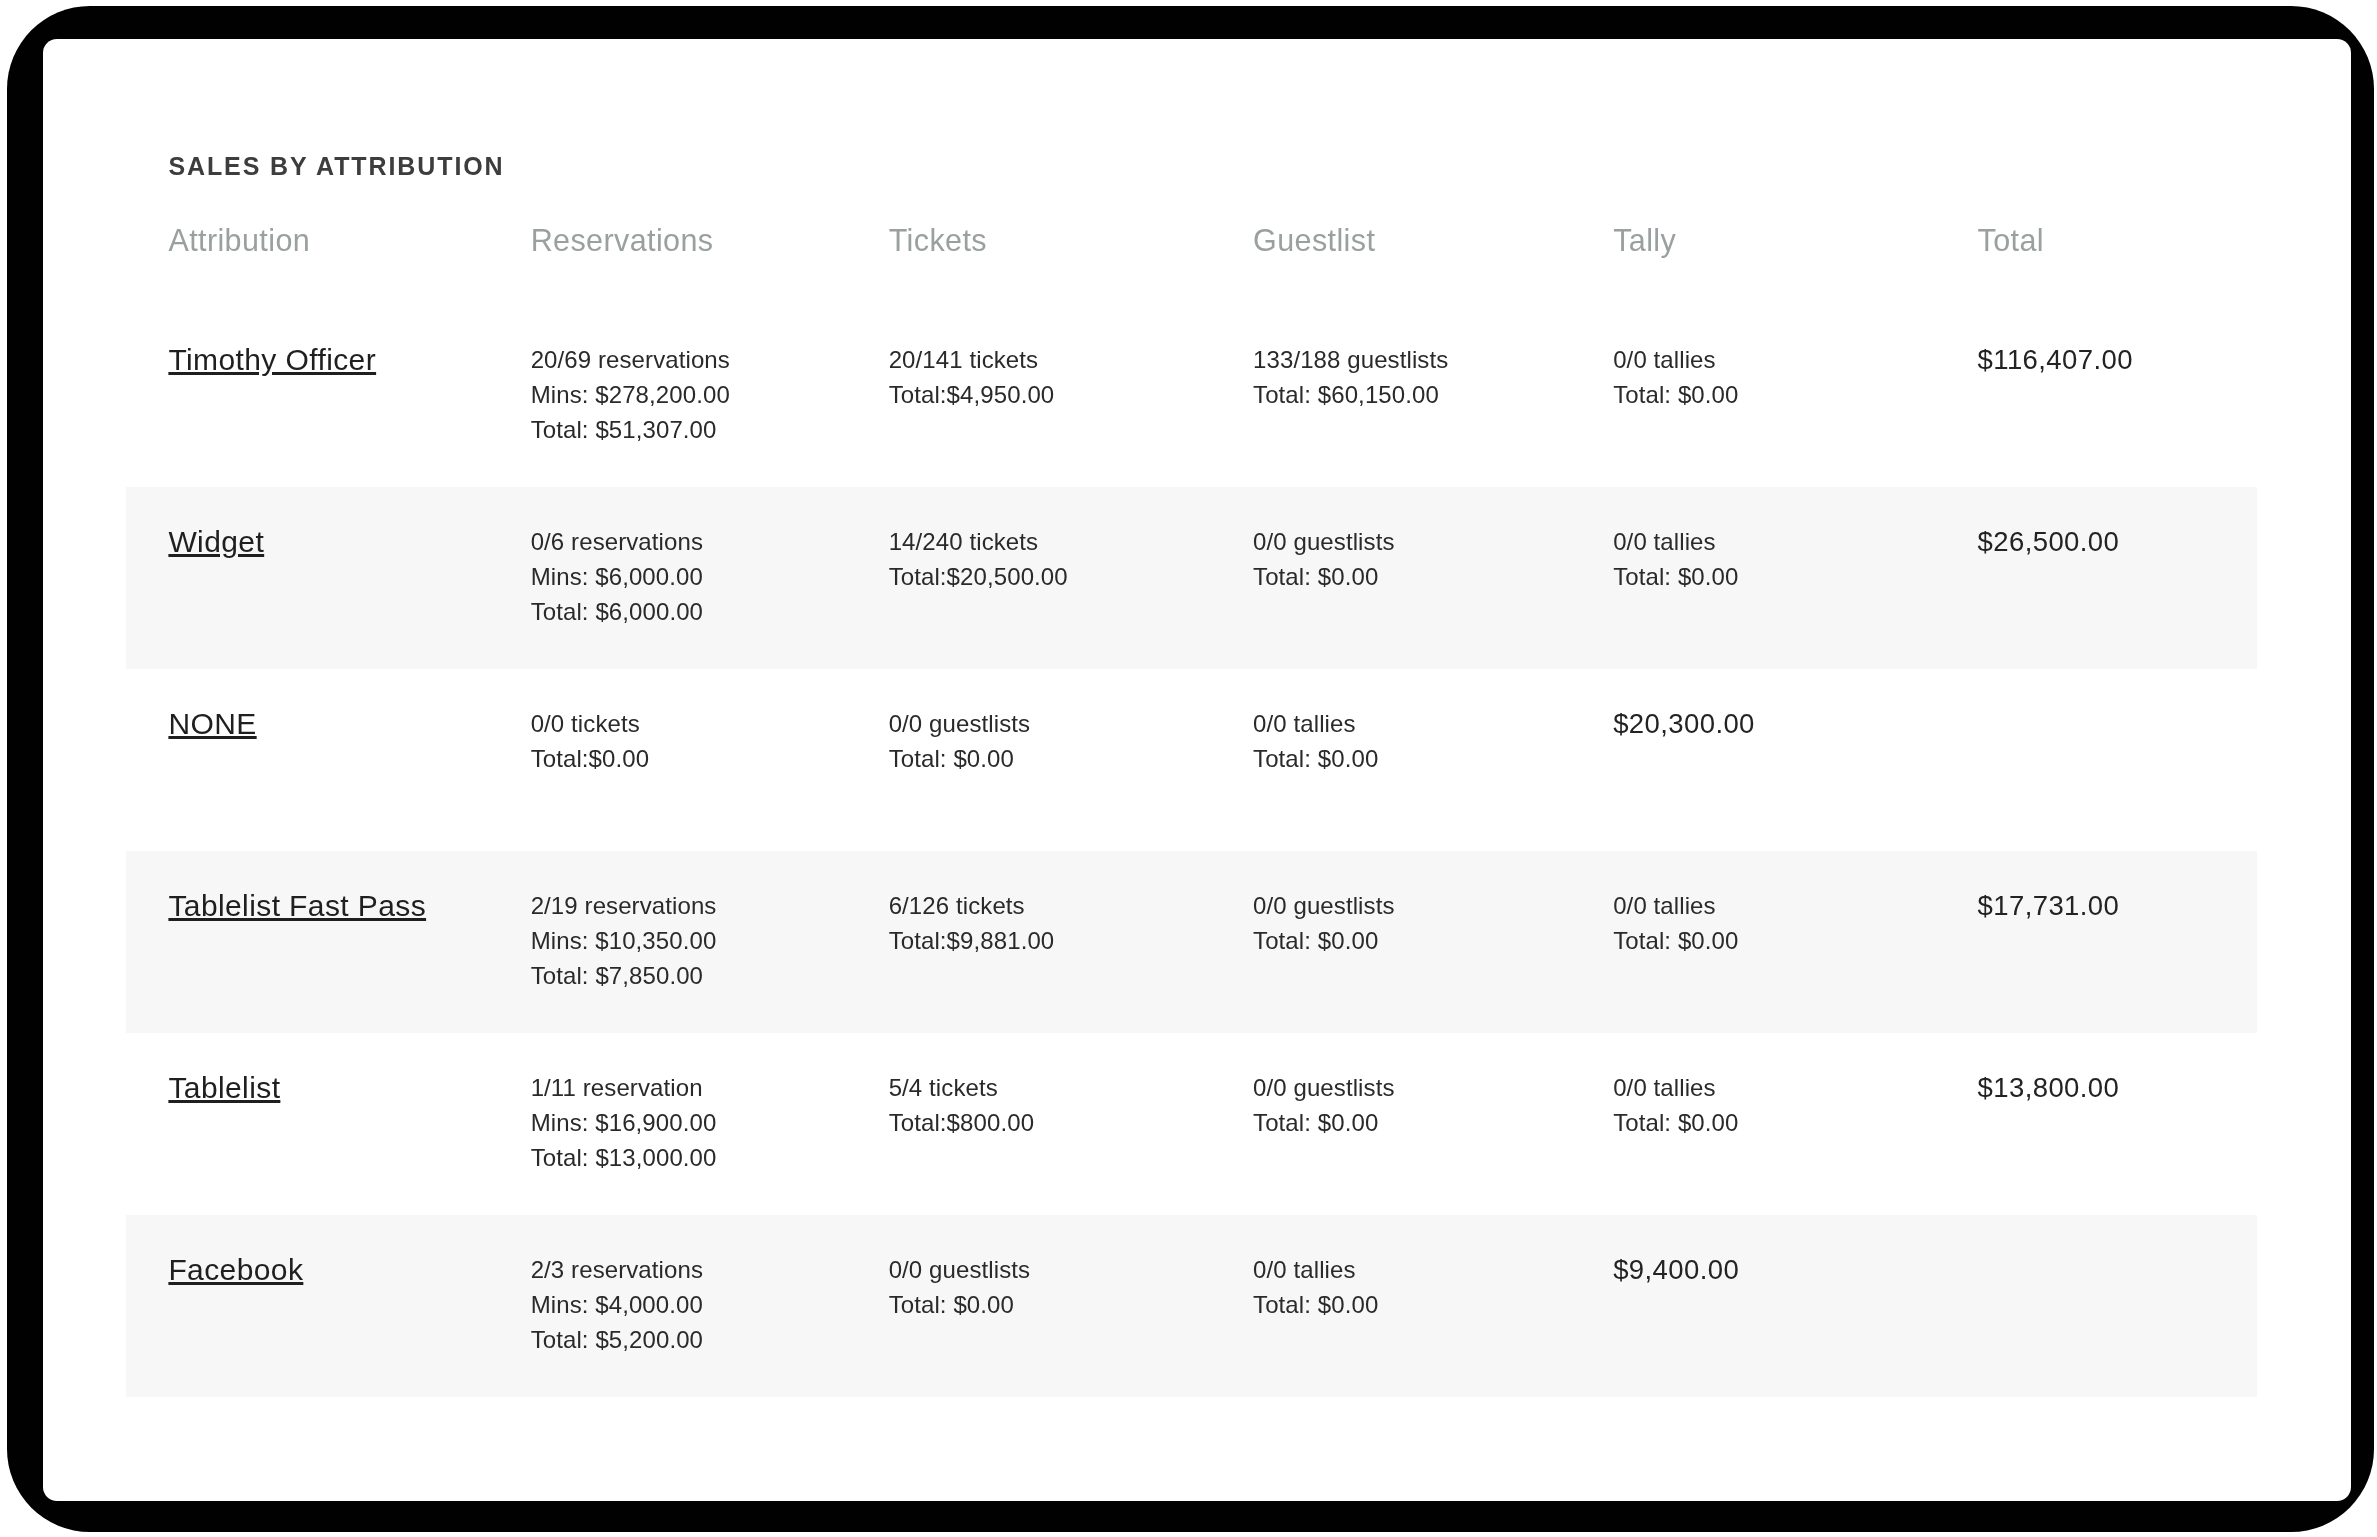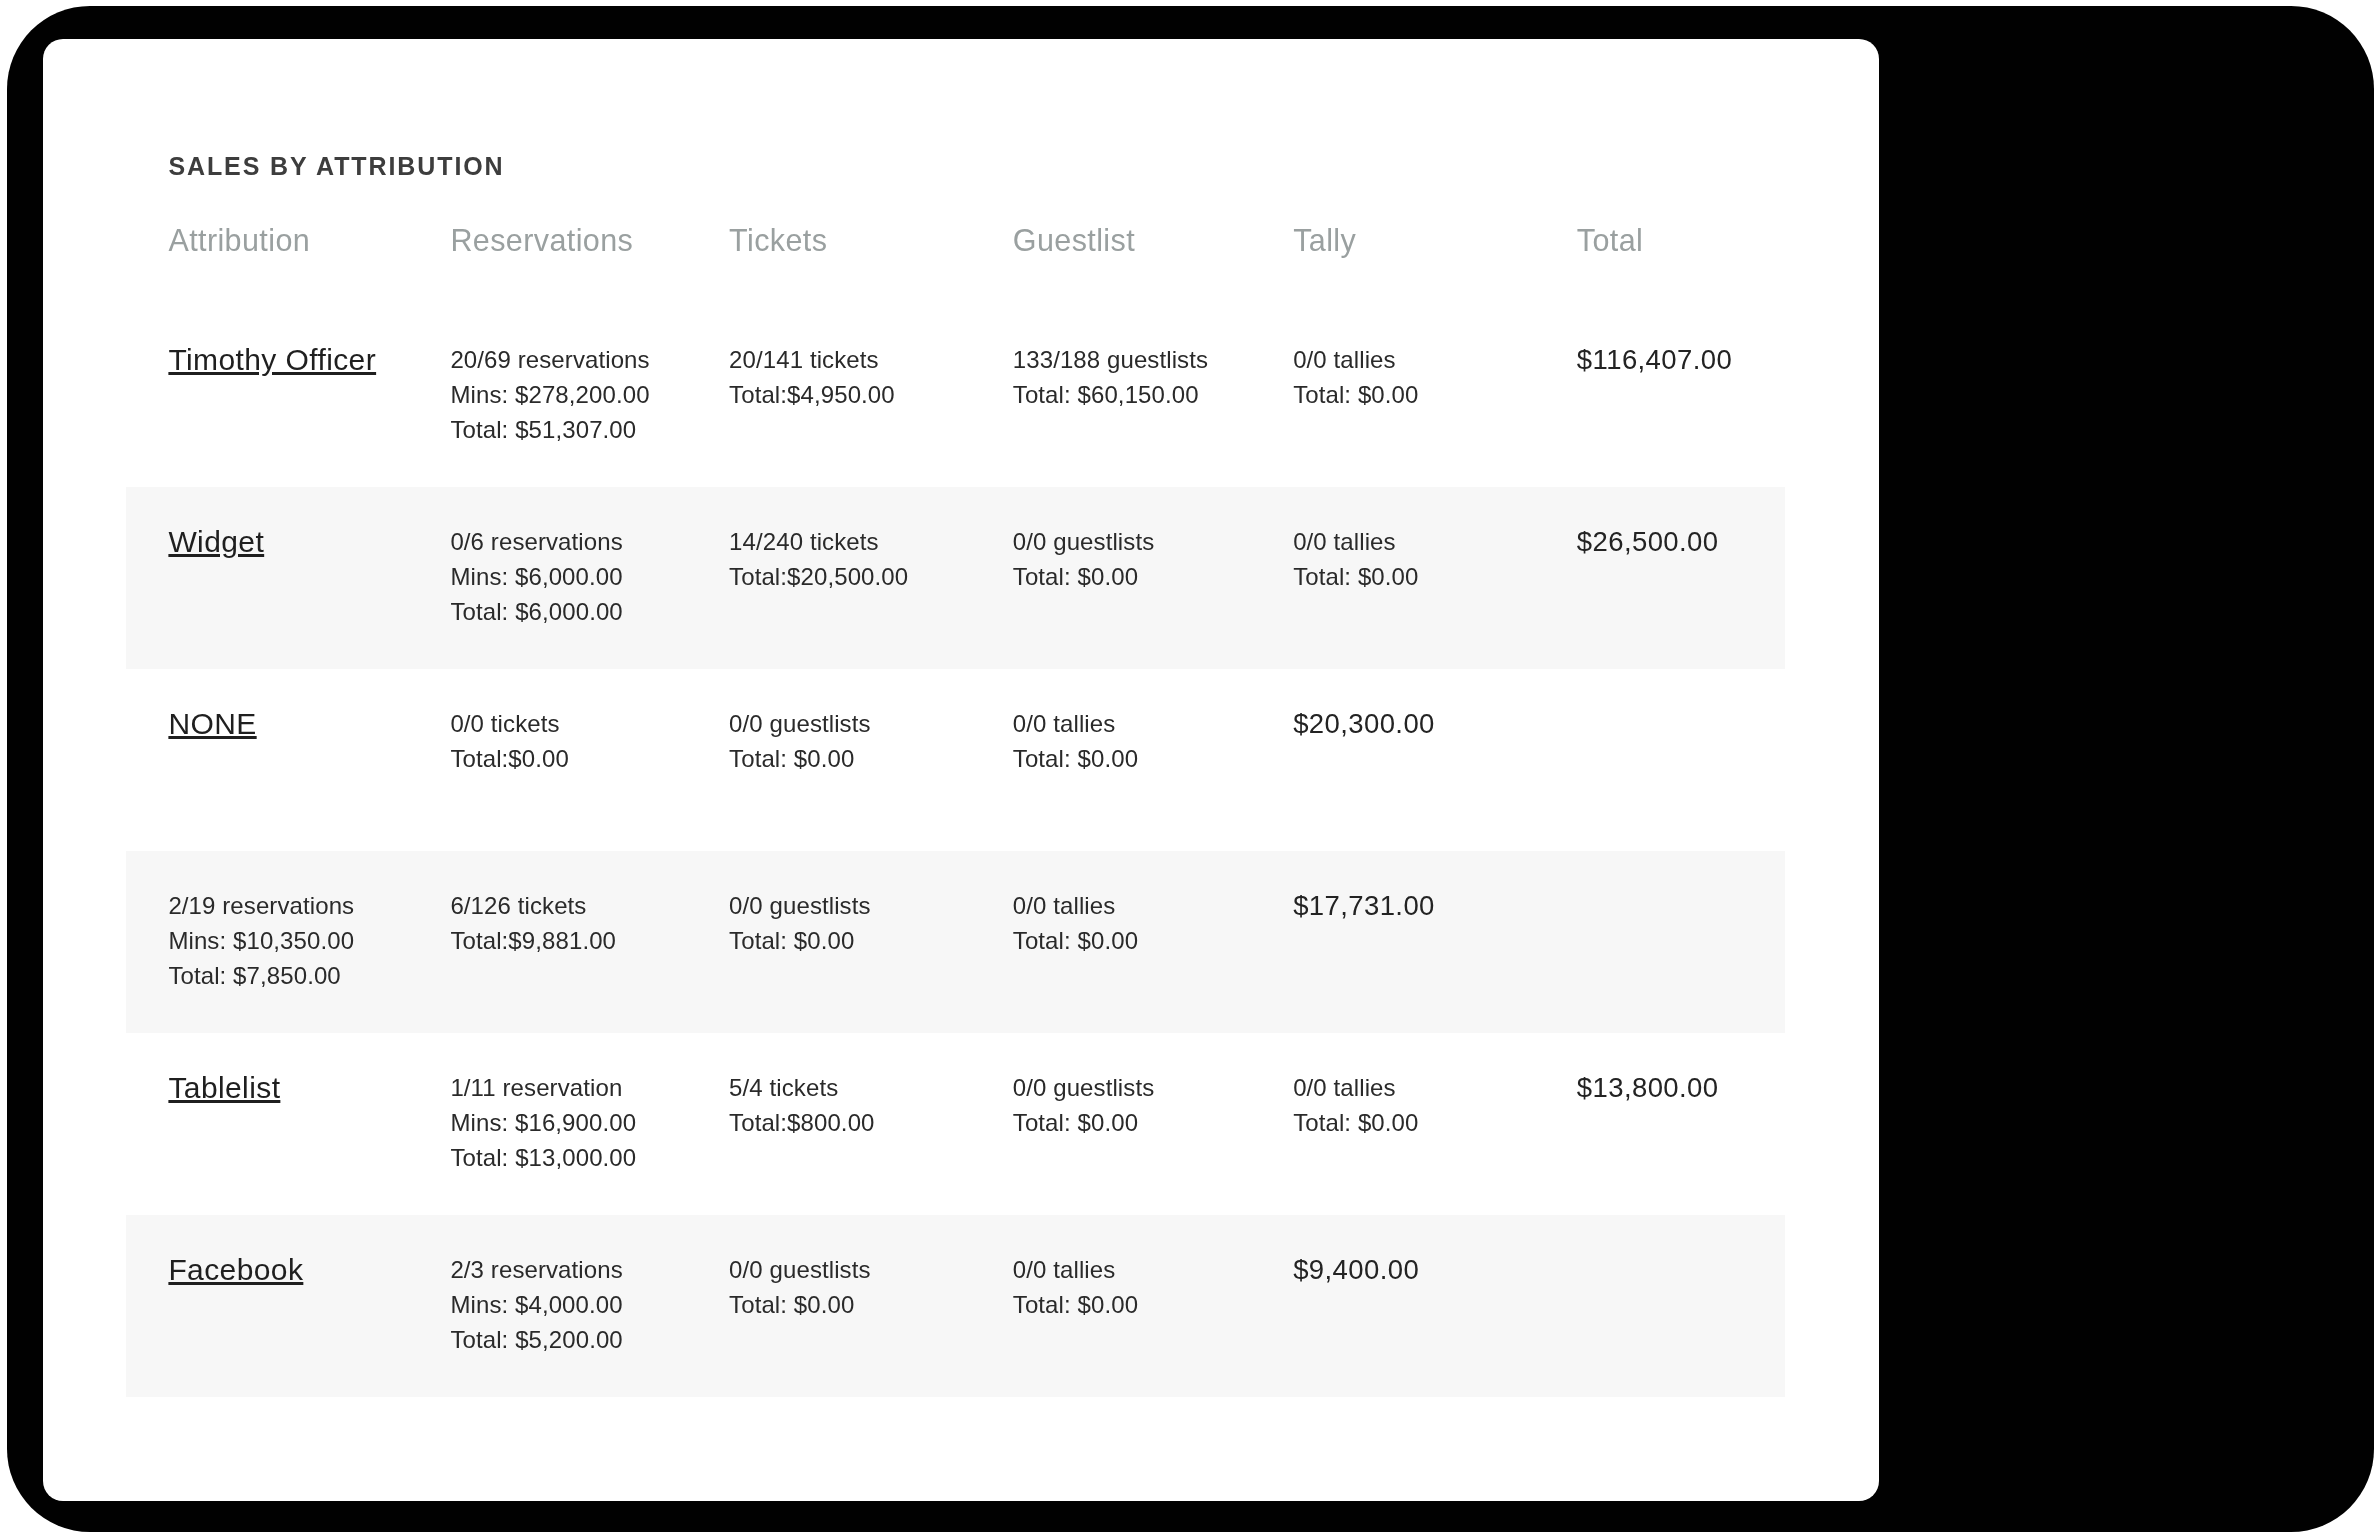--- a/index.html
+++ b/index.html
@@ -21,24 +21,24 @@
     top: 6px;
     width: 2367px;
     height: 1526px;
     background: #010101;
     border-radius: 83px;
   }
   .card {
     position: absolute;
     left: 36px;
     top: 33px;
-    width: 1836px;
+    width: 2308px;
     height: 1462px;
     background: #ffffff;
-    border-radius: 20px;
+    border-radius: 14px;
     overflow: hidden;
   }
   .card-inner {
     padding: 111px 94px 0 83px;
   }
   .report-title {
     margin-left: 42px;
     font-size: 25px;
     font-weight: 700;
     letter-spacing: 1.9px;
@@ -181,20 +181,23 @@
               <div class="cell">
                 <div class="detail-line">0/0 tallies</div>
                 <div class="detail-line">Total: $0.00</div>
               </div>
               <div class="cell">
                 <div class="total-value">$20,300.00</div>
               </div>
             </div>
             <div class="grid-row data-row alt">
               <div class="cell">
+                <div class="attr-name">Tablelist Fast Pass</div>
+              </div>
+              <div class="cell">
                 <div class="detail-line">2/19 reservations</div>
                 <div class="detail-line">Mins: $10,350.00</div>
                 <div class="detail-line">Total: $7,850.00</div>
               </div>
               <div class="cell">
                 <div class="detail-line">6/126 tickets</div>
                 <div class="detail-line">Total:$9,881.00</div>
               </div>
               <div class="cell">
                 <div class="detail-line">0/0 guestlists</div>

